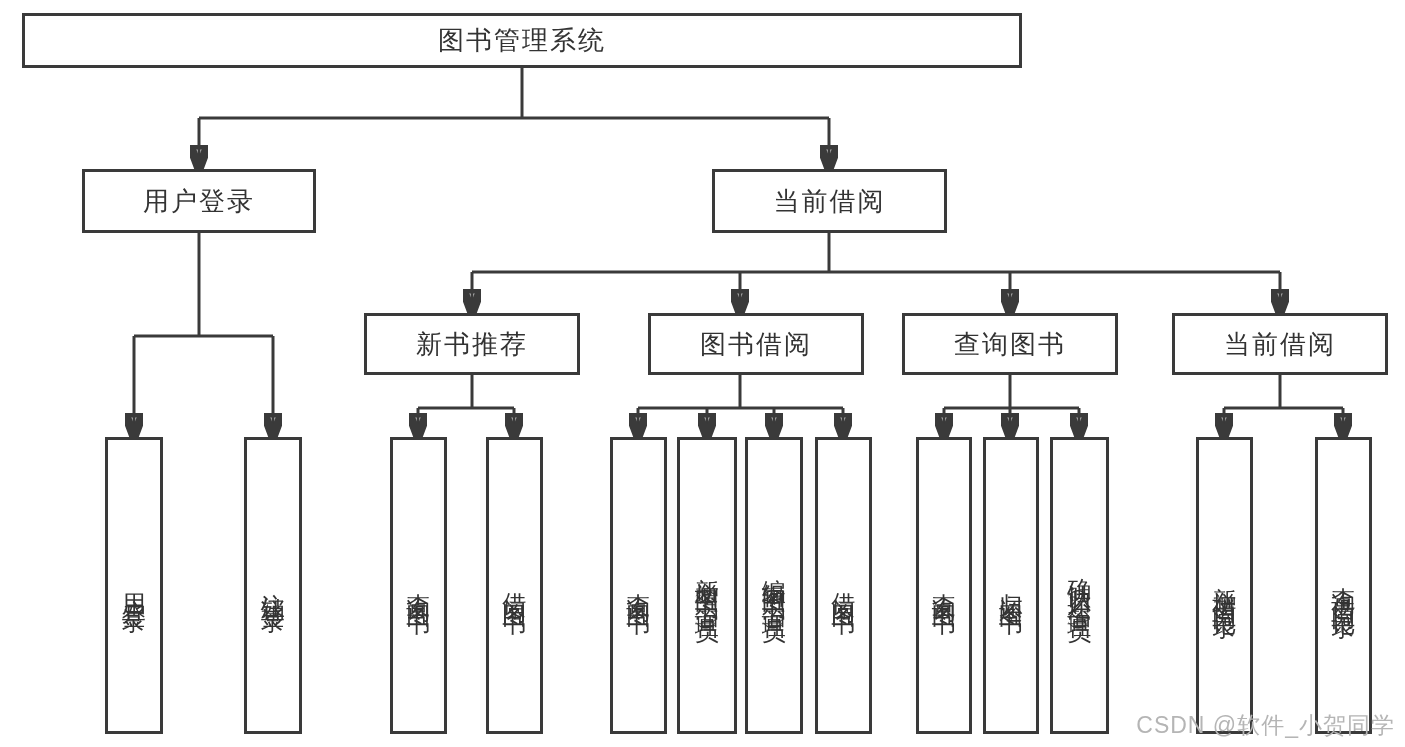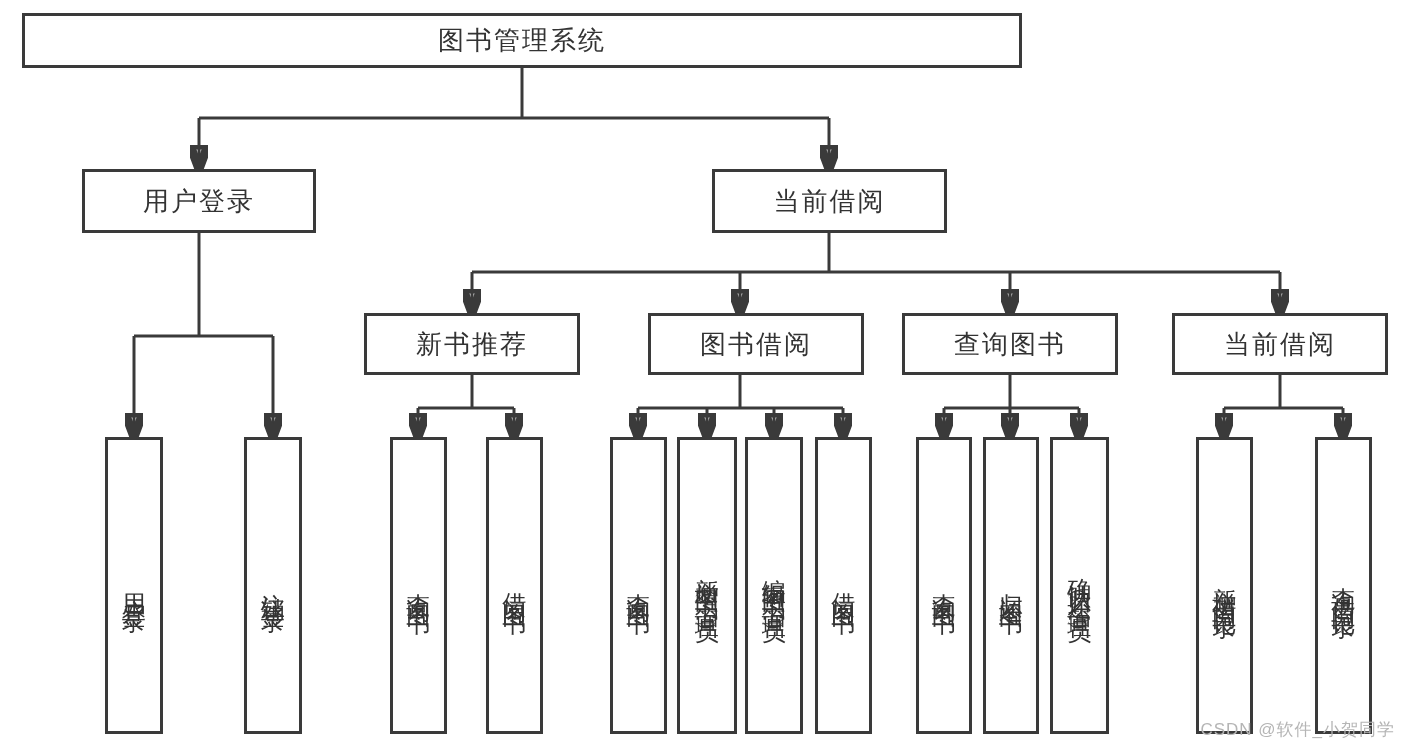--- a/index.html
+++ b/index.html
@@ -23,21 +23,21 @@
     text-align:center;
   }
   .hlabel{font-size:26px;letter-spacing:2px;white-space:nowrap;}
   .vtext{
     writing-mode:vertical-rl;
     font-size:24px;letter-spacing:6px;line-height:1.15;
     white-space:nowrap;
   }
   .watermark{
     position:absolute;right:10px;bottom:6px;
-    font-size:17px;letter-spacing:1px;
+    font-size:23px;letter-spacing:1px;
     color:var(--watermark);white-space:nowrap;
   }
 </style>
 </head>
 <body>
 
 <div class="canvas">
 
   <svg class="wires" viewBox="0 0 1405 747" xmlns="http://www.w3.org/2000/svg">
     <defs>

